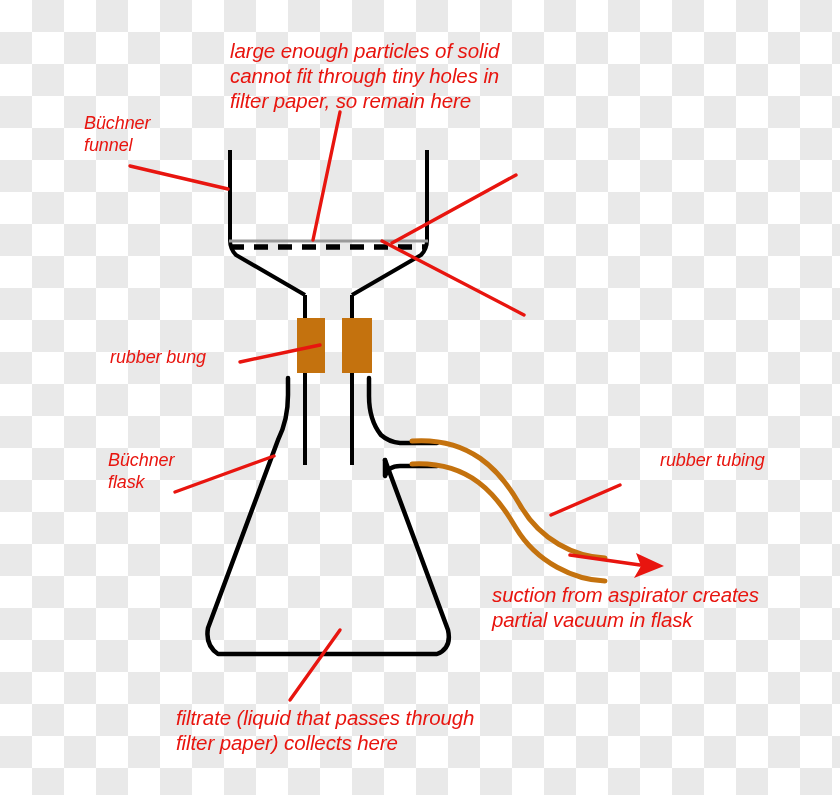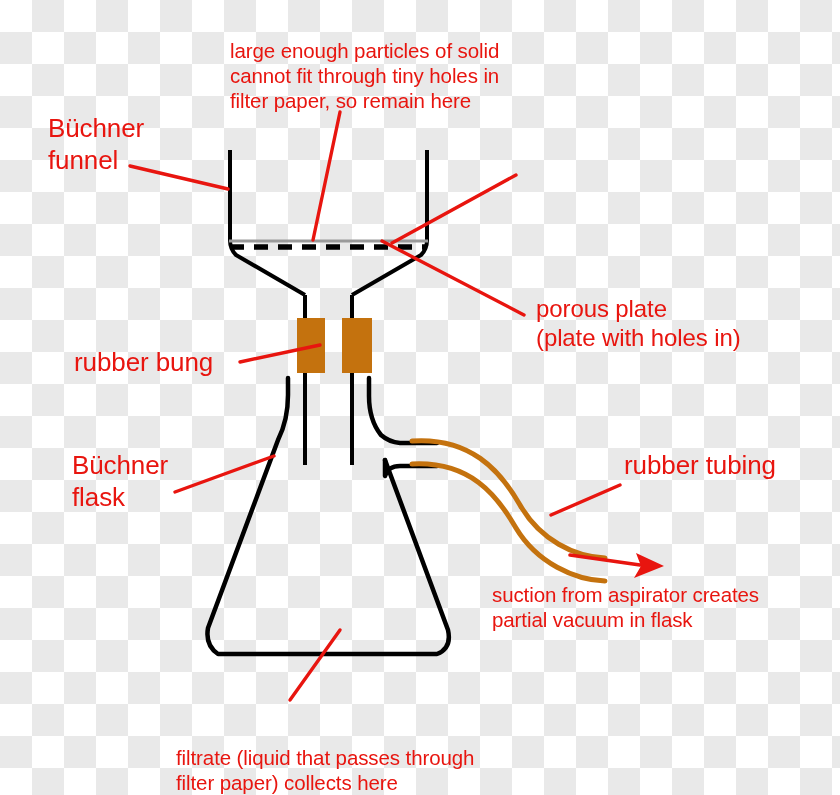--- a/index.html
+++ b/index.html
@@ -15,38 +15,39 @@
       linear-gradient(45deg, #e9e9e9 25%, transparent 25%, transparent 75%, #e9e9e9 75%, #e9e9e9),
       linear-gradient(45deg, #e9e9e9 25%, transparent 25%, transparent 75%, #e9e9e9 75%, #e9e9e9);
     background-size: 64px 64px;
     background-position: 0 0, 32px 32px;
     overflow: hidden;
   }
   #diagram-root {
     position: relative;
     width: 840px;
     height: 795px;
+    font-style: italic;
   }
   svg#diagram {
     position: absolute;
     top: 0;
     left: 0;
     width: 840px;
     height: 795px;
     display: block;
   }
   .annot {
     position: absolute;
     color: #e8150f;
     line-height: 1.22;
     white-space: pre;
     letter-spacing: -0.1px;
   }
   .annot.sm { font-size: 20.5px; }
-  .annot.lg { font-size: 26px; }
+  .annot.lg { font-size: 18px; margin-left: 36px; }
   .annot.md { font-size: 24px; }
 </style>
 </head>
 <body>
 
 <div id="diagram-root">
 
   <svg id="diagram" viewBox="0 0 840 795">
 
     <g>
@@ -134,29 +135,27 @@
   </svg>
 
   <div class="annot sm" style="left:230px; top:38px;">large enough particles of solid
 cannot fit through tiny holes in
 filter paper, so remain here</div>
 
   <div class="annot lg" style="left:48px; top:113px;">Büchner
 funnel</div>
 
 
-  <div class="annot md" style="left:536px; top:294px;">porous plate
-(plate with holes in)</div>
 
   <div class="annot lg" style="left:74px; top:347px;text-align:right;">rubber bung</div>
 
   <div class="annot lg" style="left:72px; top:450px;">Büchner
 flask</div>
 
   <div class="annot lg" style="left:624px; top:450px;">rubber tubing</div>
 
   <div class="annot sm" style="left:492px; top:582px;">suction from aspirator creates
 partial vacuum in flask</div>
 
-  <div class="annot sm" style="left:176px; top:745px;">filtrate (liquid that passes through
+  <div class="annot sm" style="left:176px; top:705px;">filtrate (liquid that passes through
 filter paper) collects here</div>
 
 </div>
 
 </body></html>

